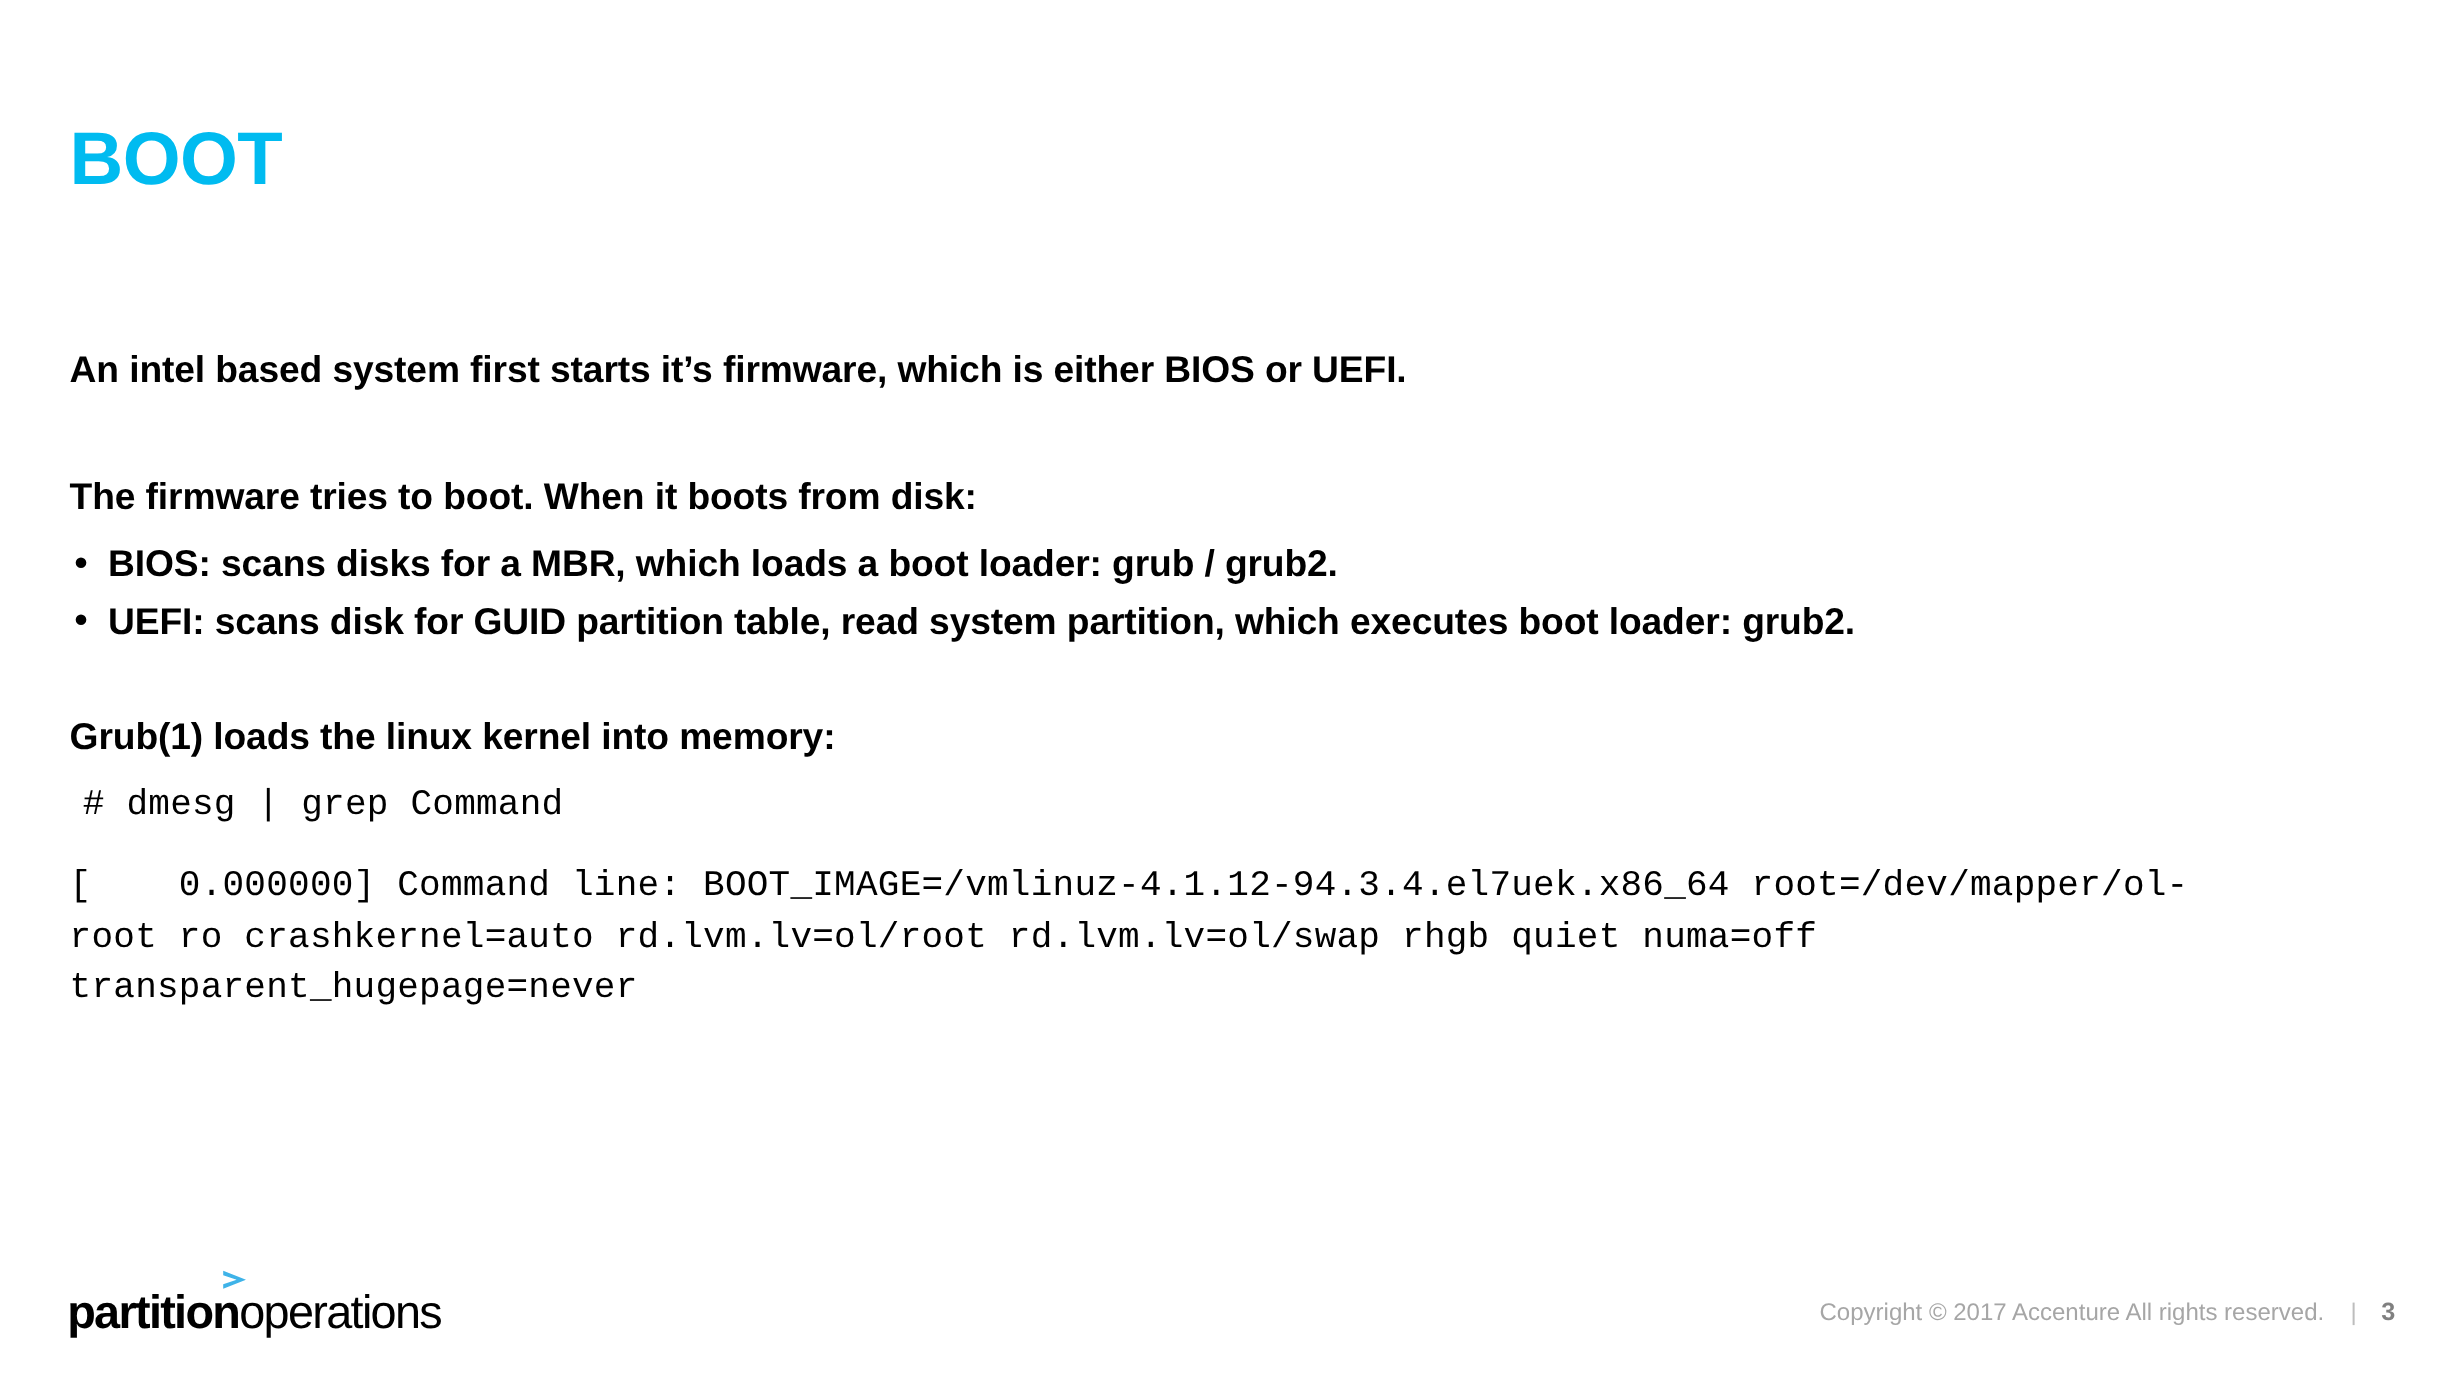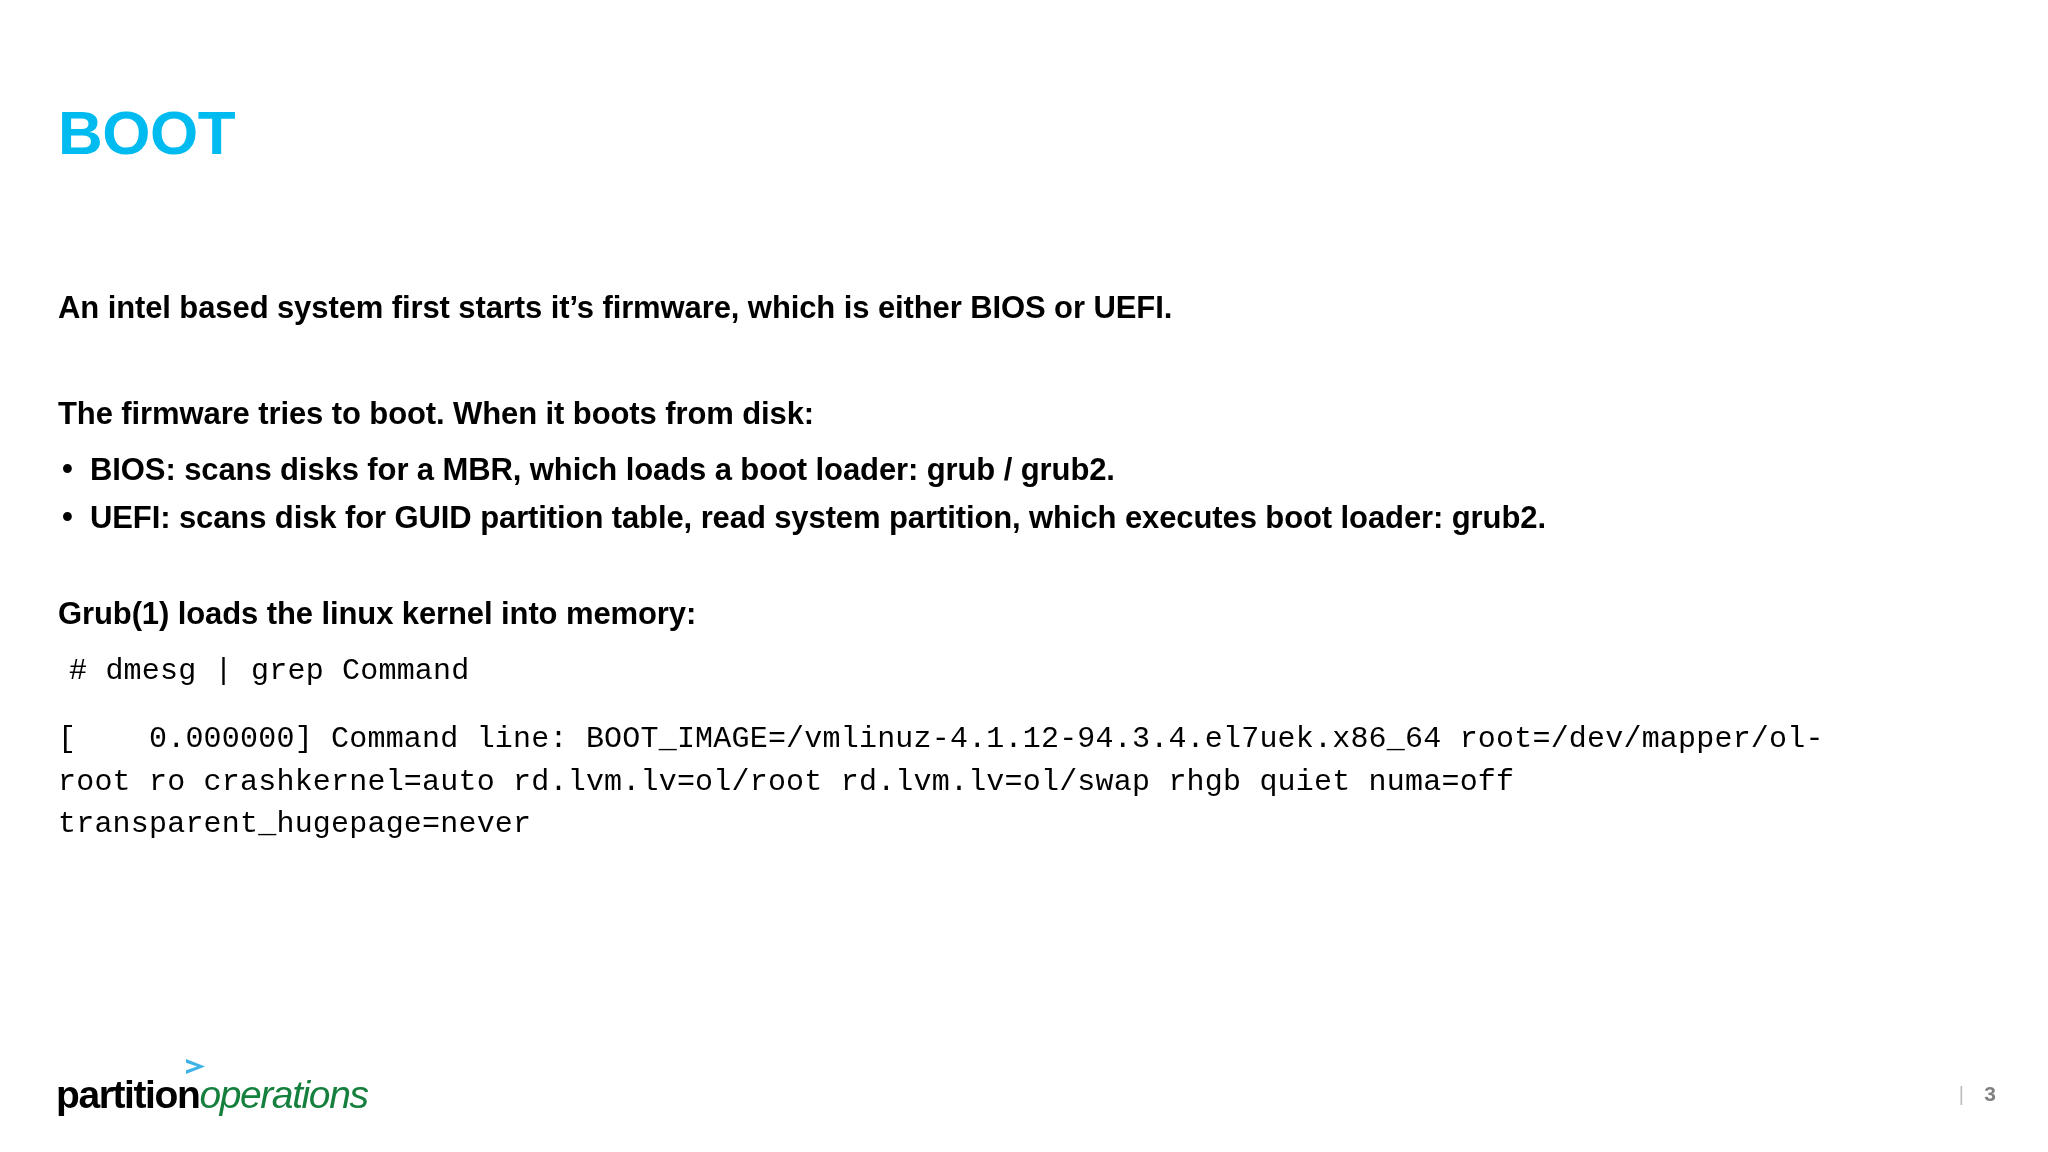--- a/index.html
+++ b/index.html
@@ -122,22 +122,21 @@
     line-height: 1;
     white-space: nowrap;
     letter-spacing: -1.4px;
   }
   .logo-accenture {
     font-weight: bold;
     color: #000000;
   }
   .logo-operations {
     font-weight: normal;
-    color: #15803d;
-    font-style: italic;
+    color: #000000;
   }
   .logo-arrow {
     position: absolute;
     left: 128px;
     top: -17px;
     width: 24px;
     height: 20px;
     pointer-events: none;
   }
 
@@ -201,17 +200,18 @@
   <div class="footer-logo">
     <div class="logo-wordmark">
       <span class="logo-accenture">partition</span><span class="logo-operations">operations</span>
       <svg class="logo-arrow" viewBox="0 0 24 20">
         <path d="M2 1 L21 8.5 L2 16 L2 12.2 L13.2 8.5 L2 4.8 Z" fill="#3fb3e8"></path>
       </svg>
     </div>
   </div>
 
   <div class="footer-meta">
+    <span class="footer-copyright">Copyright © 2017 Accenture  All rights reserved.</span>
     <span class="footer-sep">|</span>
     <span class="footer-pagenum">3</span>
   </div>
 
 </div>
 
 </body></html>

